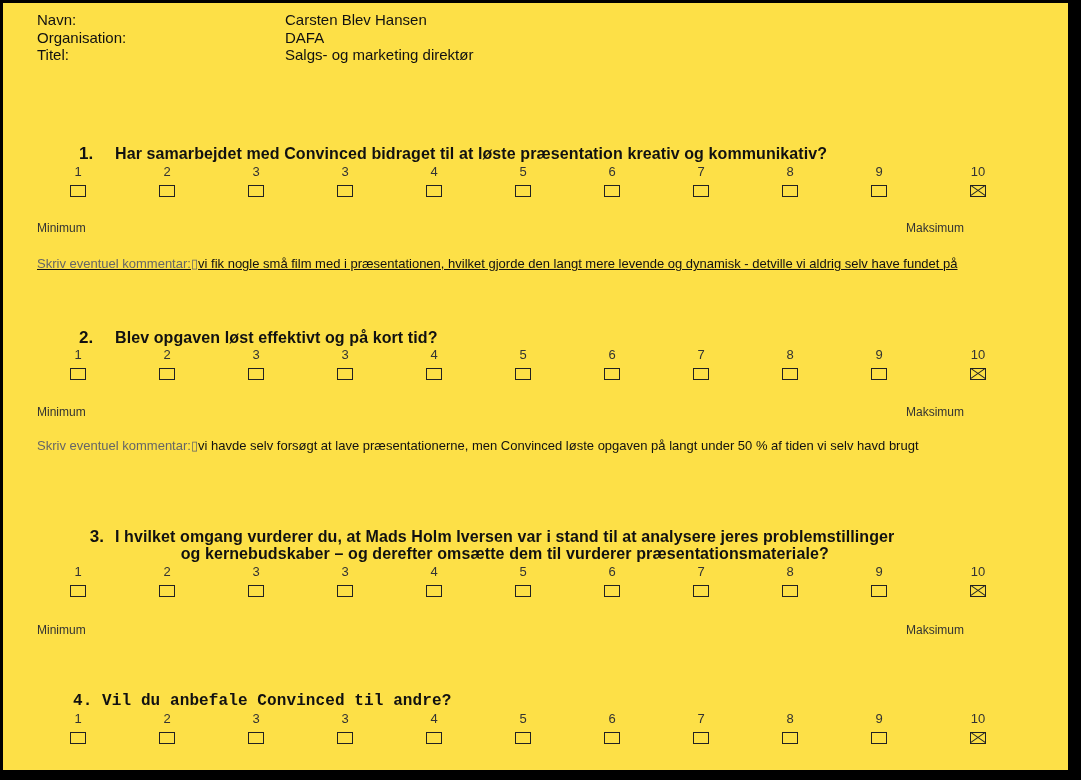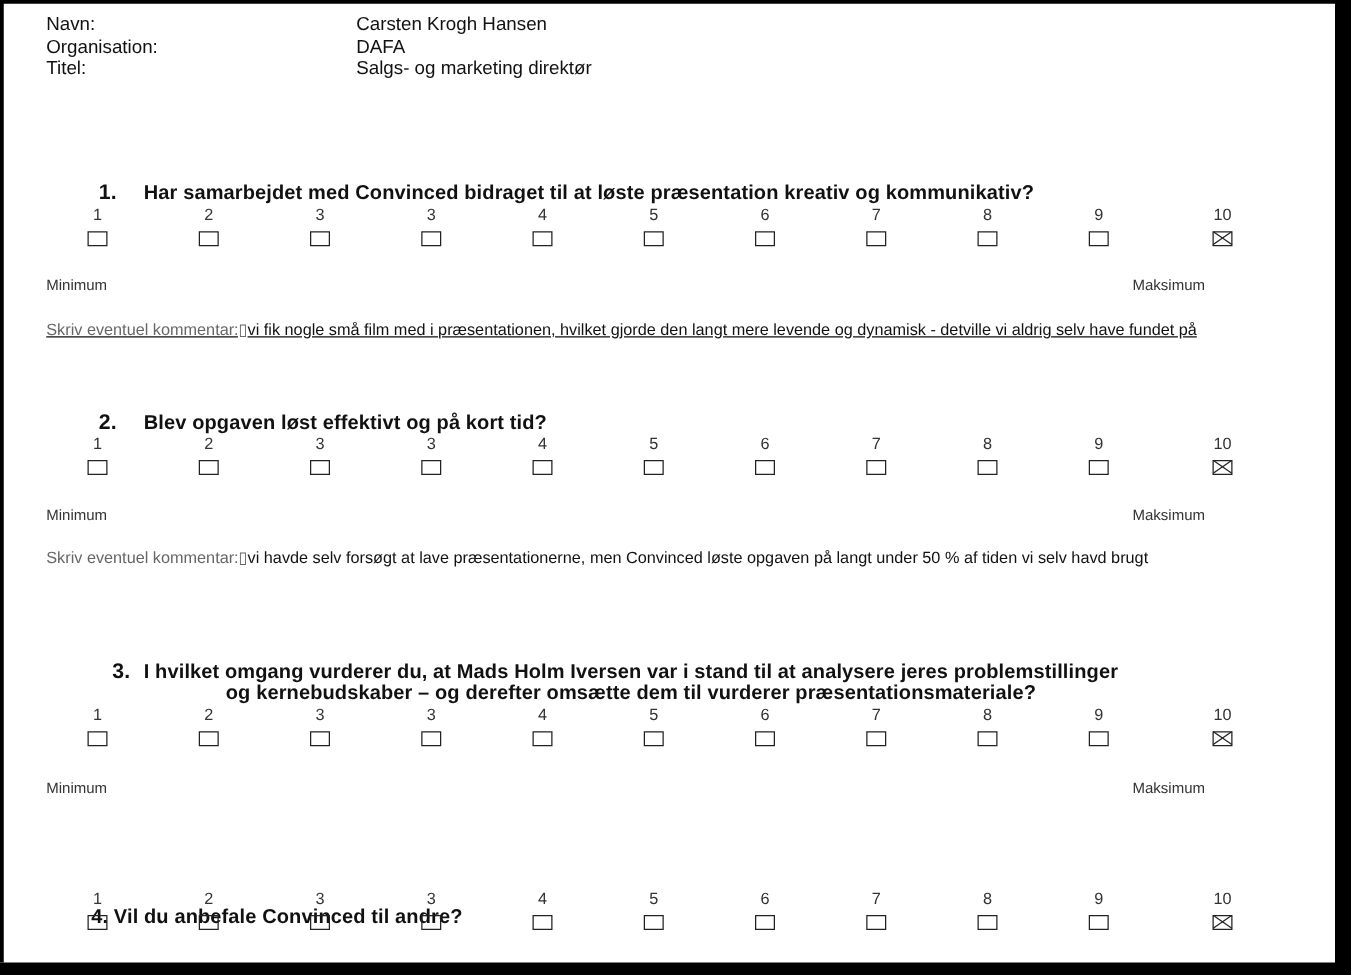--- a/index.html
+++ b/index.html
@@ -1,17 +1,17 @@
 <!DOCTYPE html>
 <html><head>
 <meta charset="utf-8">
 <style>
   html, body { margin:0; padding:0; background:#000; }
   body { width:1081px; height:780px; position:relative; overflow:hidden; font-family:"Liberation Sans", sans-serif; color:#111; }
-  .page { position:absolute; left:0; top:0; width:1068px; height:770px; background:#ffffff; border-left:3px solid #000; border-top:3px solid #000; box-sizing:border-box; }
+  .page { position:absolute; left:0; top:0; width:1068px; height:770px; background:#fde047; border-left:3px solid #000; border-top:3px solid #000; box-sizing:border-box; }
   .hdr { position:absolute; left:34px; top:8px; font-size:15px; line-height:17.5px; }
   .hdr .row { display:flex; }
   .hdr .lbl { width:248px; }
   .blur { display:inline-block; width:100px; height:7px; margin-top:6px; border-radius:4px; background:linear-gradient(90deg, rgba(150,150,150,0.3), #8f8f8f 20%, #7c7c7c 70%, rgba(150,150,150,0.3)); filter:blur(1.5px); }
   .qtitle { position:absolute; left:76px; font-weight:bold; font-size:16px; line-height:17px; letter-spacing:0.1px; }
   .qtitle .num { display:inline-block; width:36px; font-size:17px; }
   .qtitle .cont { padding-left:36px; display:block; }
   .scale { position:absolute; left:0; width:1060px; height:40px; }
   .scale .cell { position:absolute; width:40px; text-align:center; }
   .scale .n { font-size:13px; color:#333; line-height:14px; }
@@ -24,21 +24,21 @@
   .comment .pre { color:#666; }
 </style>
 </head>
 <body>
 
 <div class="page">
 
   <div class="hdr">
     <div class="row">
       <span class="lbl">Navn:</span>
-      <span>Carsten Krogh Hansen</span>
+      <span>Carsten Blev Hansen</span>
     </div>
     <div class="row">
       <span class="lbl">Organisation:</span>
       <span>DAFA</span>
     </div>
     <div class="row">
       <span class="lbl">Titel:</span>
       <span>Salgs- og marketing direktør</span>
     </div>
   </div>
@@ -199,21 +199,21 @@
         <div class="box"></div>
       </div>
       <div class="cell" style="left: 955px;">
         <div class="n">10</div>
         <div class="box checked"></div>
       </div>
     </div>
   <div class="minmax" style="left:34px; top:620px;">Minimum</div>
   <div class="minmax" style="left:903px; top:620px;">Maksimum</div>
 
-  <div class="qtitle" style="top:722px; left:70px;">
+  <div class="qtitle" style="top:690px; left:70px;font-family:Liberation Mono, monospace;">
     <span>4.</span> <span>Vil du anbefale Convinced til andre?</span>
   </div>
   <div class="scale" id="scale-3" style="top:709px;">
       <div class="cell" style="left: 55px;">
         <div class="n">1</div>
         <div class="box"></div>
       </div>
       <div class="cell" style="left: 144px;">
         <div class="n">2</div>
         <div class="box"></div>

